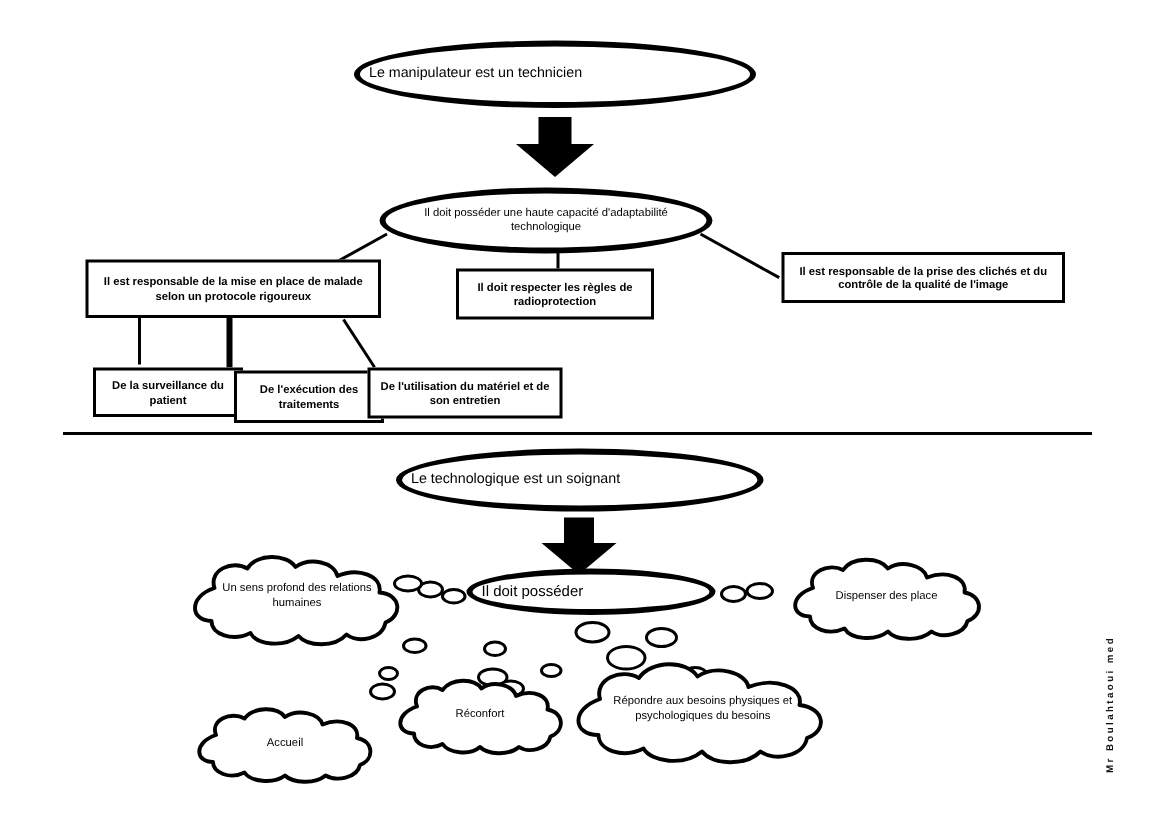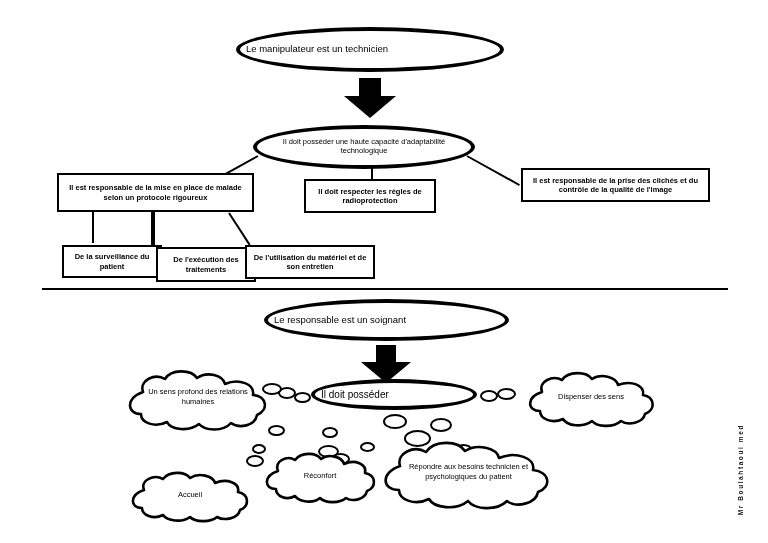--- a/index.html
+++ b/index.html
@@ -165,21 +165,21 @@
     <span>De l'exécution des traitements</span>
   </div>
 
   <div class="abs box" style="left:245px; top:245px; width:130px; height:34px; font-size:7.5px;">
     <span>De l'utilisation du matériel et de son entretien</span>
   </div>
 
   <div class="abs divider" style="left:42px; top:288px; width:686px;"></div>
 
   <div class="abs ellipse" style="left:264px; top:299px; width:245px; height:42px; font-size:9.5px;">
-    <span>Le responsable est un soignant</span>
+    <span>Le technologique est un soignant</span>
   </div>
 
   <div class="arrow" style="left:360px; top:345px; width:52px; height:40px;">
     <div class="shaft" style="width:20px; height:19px;"></div>
     <div class="head" style="top:17px; border-left-width:25px; border-right-width:25px; border-top-width:21px;"></div>
   </div>
 
   <div class="abs ellipse" style="left:311px; top:379px; width:166px; height:31px; font-size:10px;">
     <span>Il doit posséder</span>
   </div>
@@ -215,21 +215,21 @@
     <div class="cloud-text" style="top:17px; font-size:7.5px; padding:0 26px;">Un sens profond des relations humaines</div>
   </div>
 
   <div class="cloud-wrap" style="left:516px; top:372px; width:150px; height:55px;">
     <svg viewBox="0 0 150 55" width="150" height="55">
       <path d="M26,20 C22,9 37,3 46,8 C52,-1 70,-1 76,7 C85,1 100,5 102,13
                C115,8 129,13 127,23 C139,25 140,38 129,42 C127,51 112,54 105,49
                C97,56 81,55 76,49 C67,56 51,54 47,47 C36,52 24,47 24,39
                C11,39 10,25 26,20 Z" fill="#ffffff" stroke="#000000" stroke-width="2.6" stroke-linejoin="round"></path>
     </svg>
-    <div class="cloud-text" style="top:20px; font-size:7.5px; padding:0 22px;">Dispenser des sens</div>
+    <div class="cloud-text" style="top:20px; font-size:7.5px; padding:0 22px;">Dispenser des place</div>
   </div>
 
   <div class="cloud-wrap" style="left:120px; top:471px; width:140px; height:52px;">
     <svg viewBox="0 0 140 52" width="140" height="52">
       <path d="M24,19 C20,9 34,3 43,8 C49,0 65,0 70,7 C79,1 93,5 95,12
                C107,7 120,12 118,21 C129,23 130,35 120,39 C118,48 104,50 97,46
                C90,52 75,51 70,46 C62,52 47,50 43,44 C33,49 22,44 22,37
                C10,37 9,24 24,19 Z" fill="#ffffff" stroke="#000000" stroke-width="2.6" stroke-linejoin="round"></path>
     </svg>
     <div class="cloud-text" style="top:19px; font-size:7.5px; padding:0 22px;">Accueil</div>
@@ -245,18 +245,18 @@
     <div class="cloud-text" style="top:19px; font-size:7.5px; padding:0 20px;">Réconfort</div>
   </div>
 
   <div class="cloud-wrap" style="left:366px; top:442px; width:205px; height:68px;">
     <svg viewBox="0 0 205 68" width="205" height="68">
       <path d="M34,24 C30,11 48,3 60,10 C68,-2 92,-2 99,9 C111,1 131,6 133,16
                C150,9 170,16 167,28 C184,30 186,45 172,50 C170,62 150,66 141,59
                C131,69 109,68 102,59 C90,69 68,66 63,57 C49,64 33,58 33,48
                C16,48 14,31 34,24 Z" fill="#ffffff" stroke="#000000" stroke-width="2.6" stroke-linejoin="round"></path>
     </svg>
-    <div class="cloud-text" style="top:20px; font-size:7.5px; padding:0 32px;">Répondre aux besoins technicien et psychologiques du patient</div>
+    <div class="cloud-text" style="top:20px; font-size:7.5px; padding:0 32px;">Répondre aux besoins physiques et psychologiques du besoins</div>
   </div>
 
   <div class="signature" style="left:737px; top:424px;">Mr Boulahtaoui med</div>
 
 </div>
 
 </body></html>

